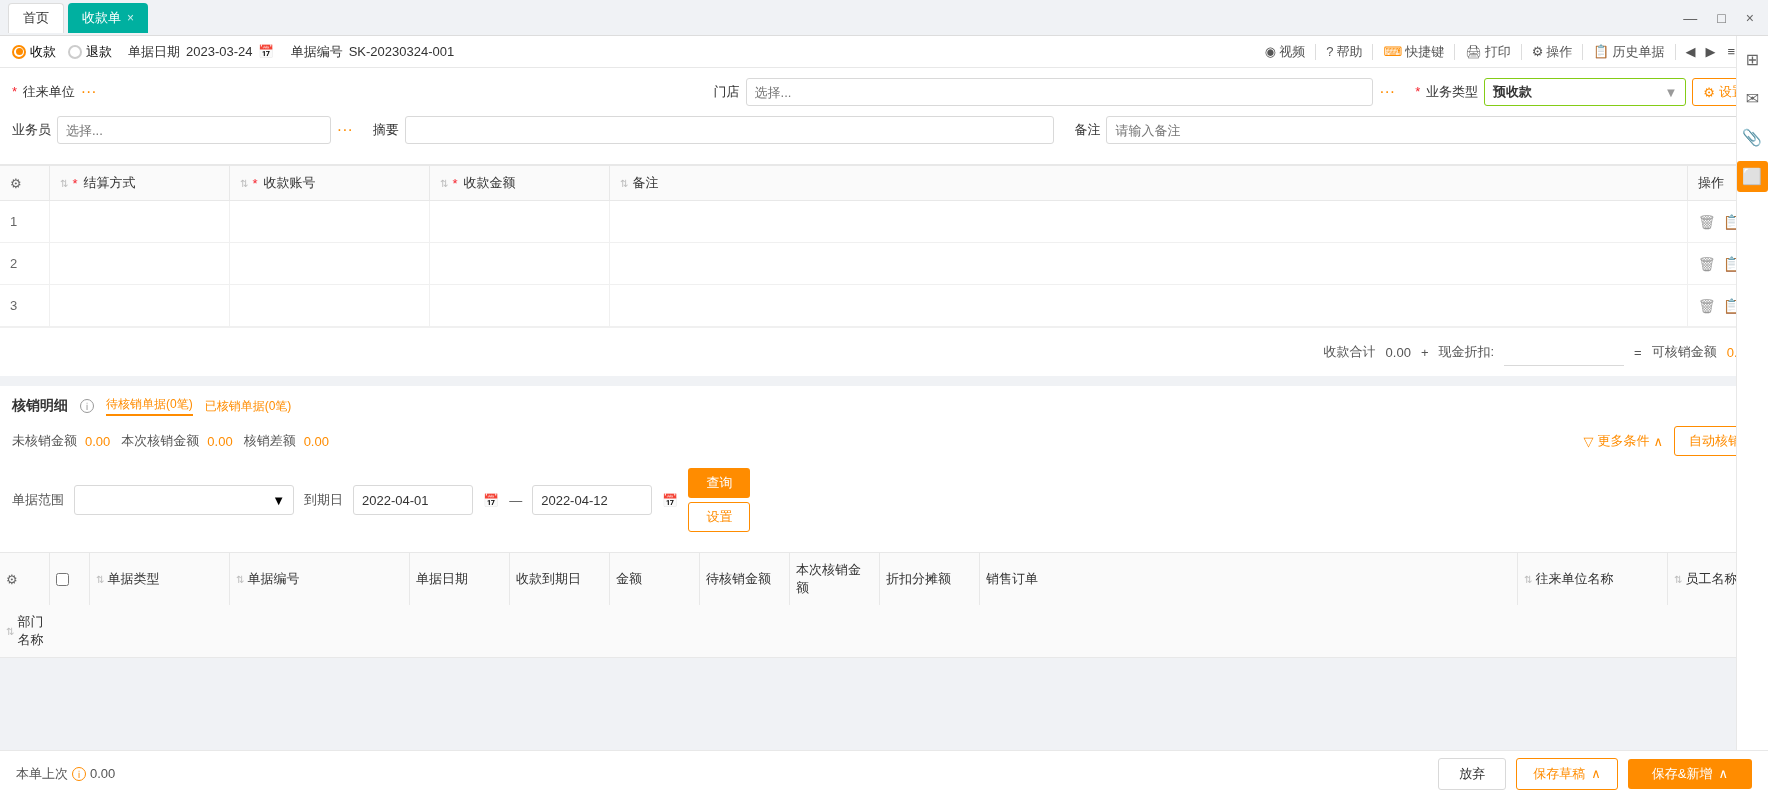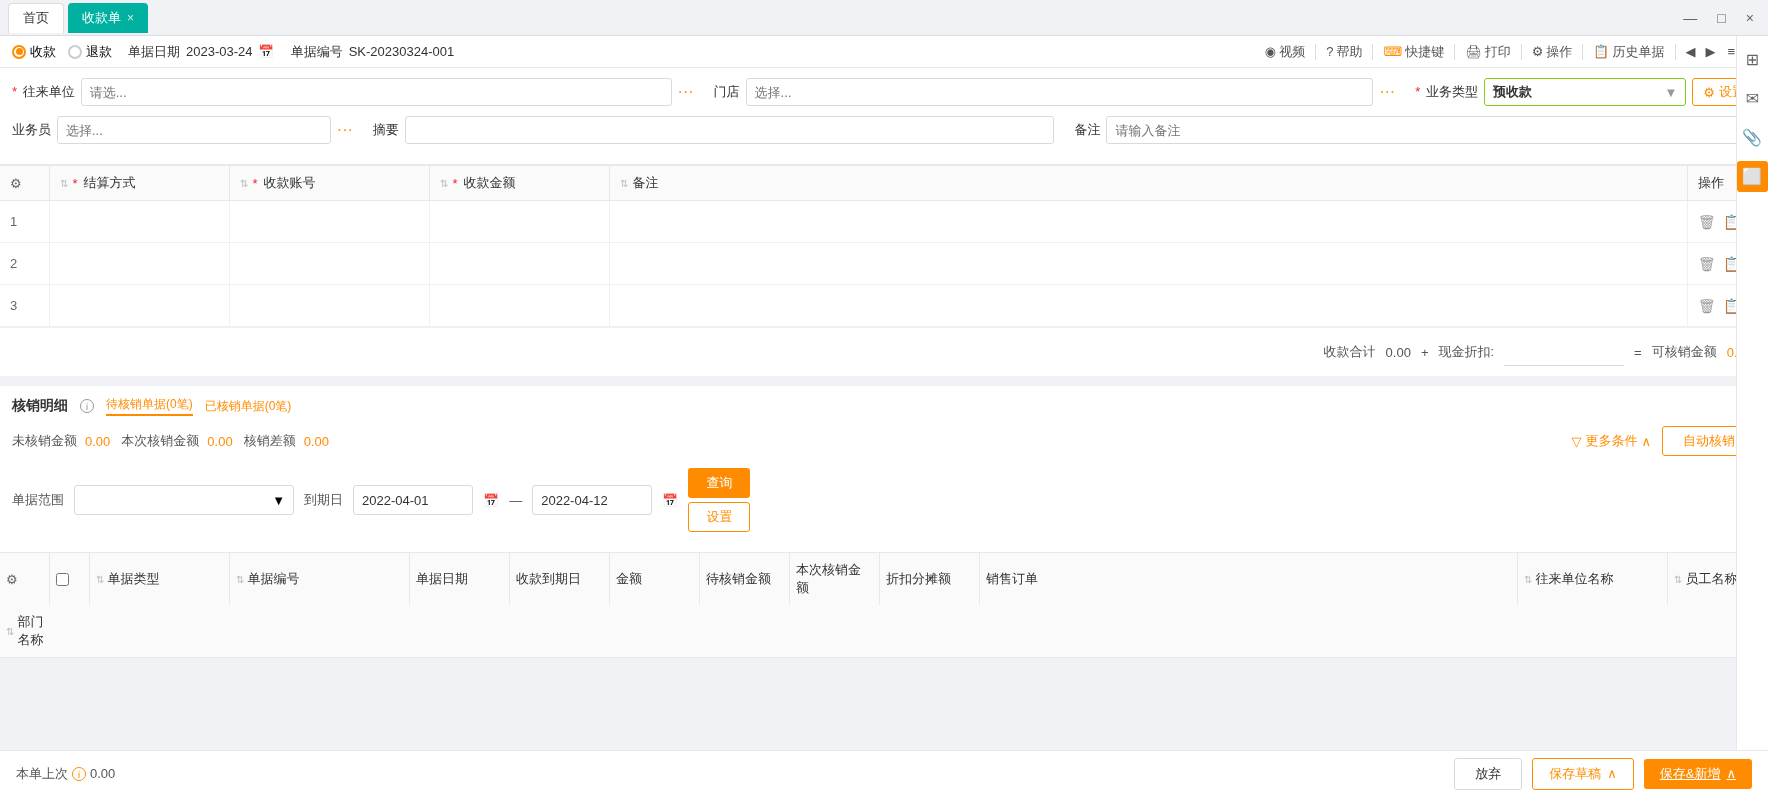--- a/index.html
+++ b/index.html
@@ -119,21 +119,21 @@
     .tab-link { color: #ff8c00; cursor: pointer; font-size: 12px; }
     .tab-link.active { color: #ff8c00; border-bottom: 2px solid #ff8c00; padding-bottom: 1px; }
 
     .verify-stats { display: flex; align-items: center; gap: 11px; margin-bottom: 12px; color: #555; }
     .verify-stat { display: flex; align-items: center; gap: 4px; }
     .verify-stat-label { color: #555; }
     .verify-stat-value { color: #ff8c00; }
     .filter-btn { display: flex; align-items: center; gap: 4px; color: #ff8c00; cursor: pointer; margin-left: auto; }
     .auto-verify-btn {
       background: #fff; border: 1px solid #ff8c00; color: #ff8c00; border-radius: 3px;
-      padding: 5px 20px; cursor: pointer; white-space: nowrap;
+      padding: 5px 14px; cursor: pointer; white-space: nowrap;
     }
 
     .date-row { display: flex; align-items: center; gap: 10px; margin-bottom: 10px; }
     .date-dropdown {
       width: 220px; height: 30px; border: 1px solid #d9d9d9; border-radius: 3px;
       padding: 0 8px; display: flex; align-items: center; justify-content: space-between; cursor: pointer; background: #fff;
     }
     .date-label { color: #555; white-space: nowrap; }
     .date-input {
       width: 120px; height: 30px; border: 1px solid #d9d9d9; border-radius: 3px;
@@ -166,21 +166,21 @@
     .footer {
       position: fixed; bottom: 0; left: 0; right: 0;
       background: #fff; border-top: 1px solid #e8e8e8;
       height: 46px; display: flex; align-items: center; padding: 0 16px; gap: 12px;
     }
     .footer-info { display: flex; align-items: center; gap: 4px; color: #555; }
     .footer-info-icon { color: #ff8c00; cursor: pointer; font-size: 12px; border: 1px solid #ff8c00; border-radius: 50%; width: 14px; height: 14px; display: flex; align-items: center; justify-content: center; font-size: 10px; }
     .footer-actions { margin-left: auto; display: flex; align-items: center; gap: 10px; }
     .btn-abandon { background: #fff; border: 1px solid #d9d9d9; color: #333; border-radius: 3px; padding: 6px 20px; cursor: pointer; }
     .btn-draft { background: #fff; border: 1px solid #ff8c00; color: #ff8c00; border-radius: 3px; padding: 6px 16px; cursor: pointer; display: flex; align-items: center; gap: 6px; }
-    .btn-save-new { background: #ff8c00; border: none; color: #fff; border-radius: 3px; padding: 6px 16px; cursor: pointer; display: flex; align-items: center; gap: 6px; text-decoration: underline; }
+    .btn-save-new { background: #ff8c00; border: none; color: #fff; border-radius: 3px; padding: 6px 24px; cursor: pointer; display: flex; align-items: center; gap: 6px; }
 
     
     .right-sidebar {
       position: fixed; right: 0; top: 36px; bottom: 46px; width: 32px;
       background: #fff; border-left: 1px solid #e8e8e8;
       display: flex; flex-direction: column; align-items: center; padding: 8px 0; gap: 8px;
     }
     .sidebar-icon { cursor: pointer; color: #666; font-size: 16px; padding: 6px; }
     .sidebar-icon.orange { color: #fff; background: #ff8c00; border-radius: 3px; }
   </style>
@@ -264,21 +264,20 @@
   </div>
 </div>
 
 <div class="main-form">
   <div class="form-row">
     <div class="form-field wide">
       <span class="field-label">
         <span class="required">*</span>
         <span>往来单位</span>
       </span>
-      <input class="field-input" placeholder="请选..." style="">
       <span class="field-more">···</span>
     </div>
     <div class="form-field wide">
       <span class="field-label">门店</span>
       <input class="field-input" placeholder="选择..." style="">
       <span class="field-more">···</span>
     </div>
     <div class="form-field">
       <span class="field-label">
         <span class="required">*</span>

